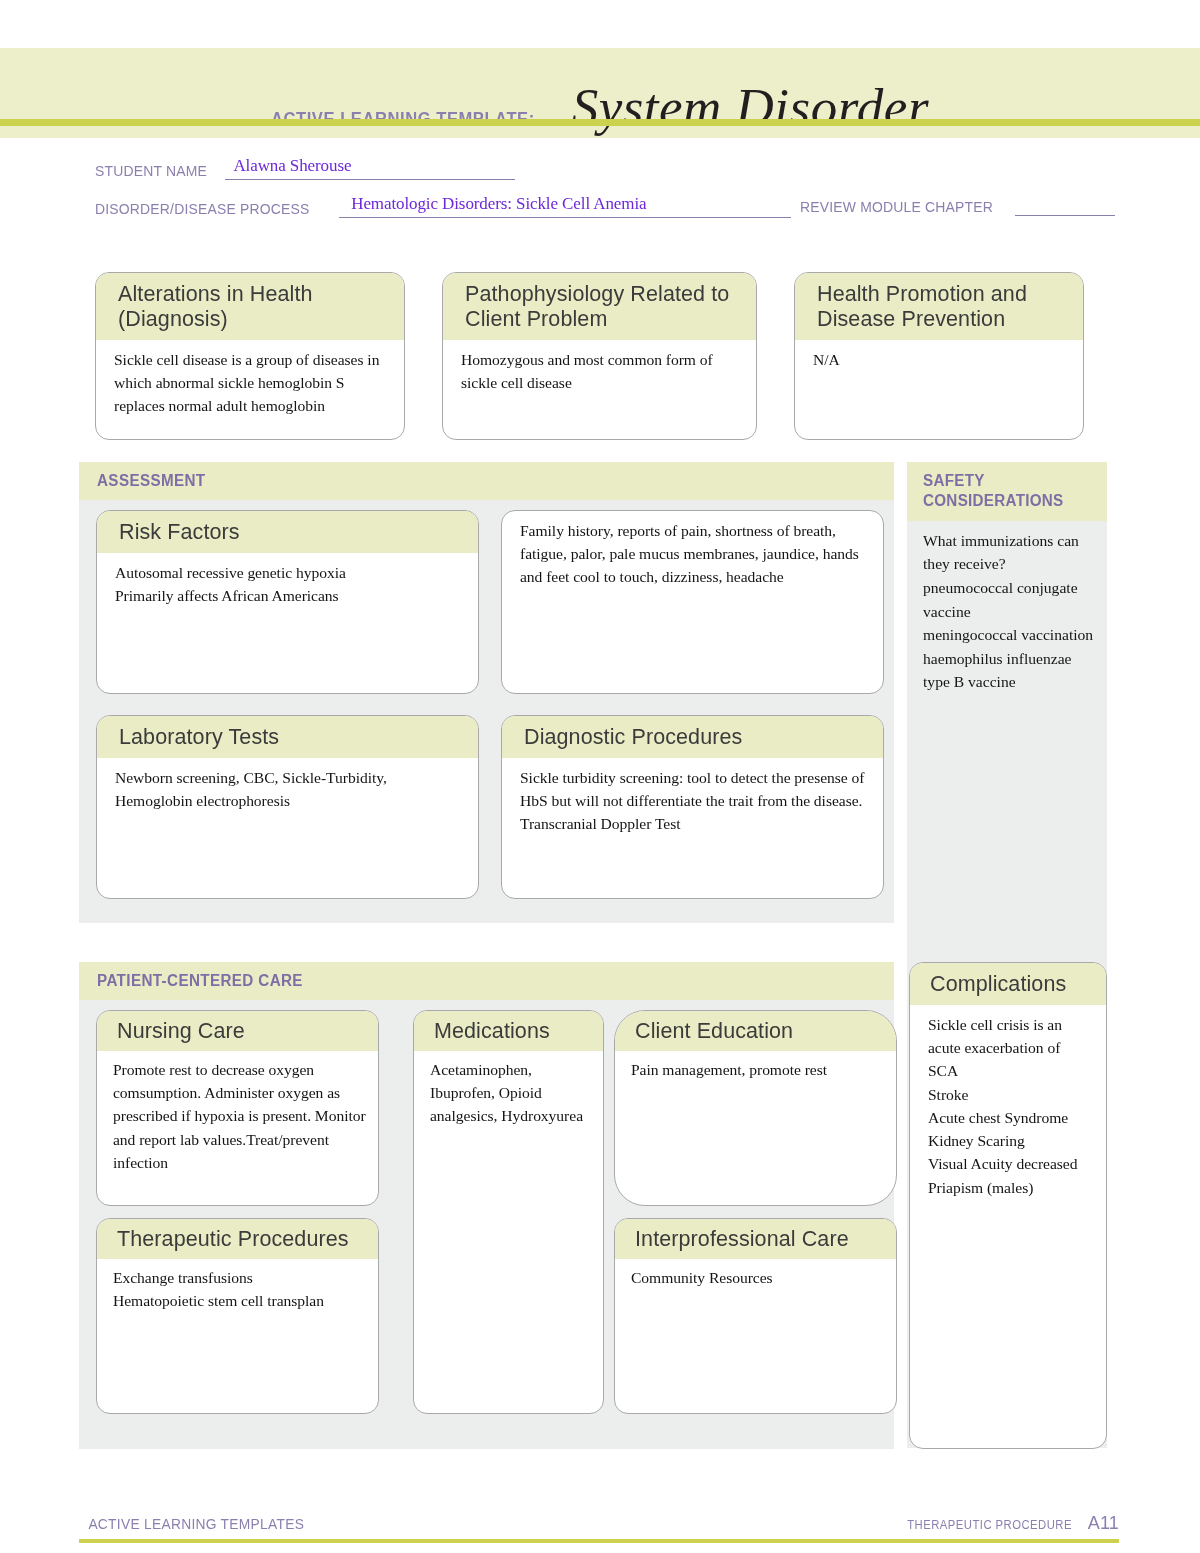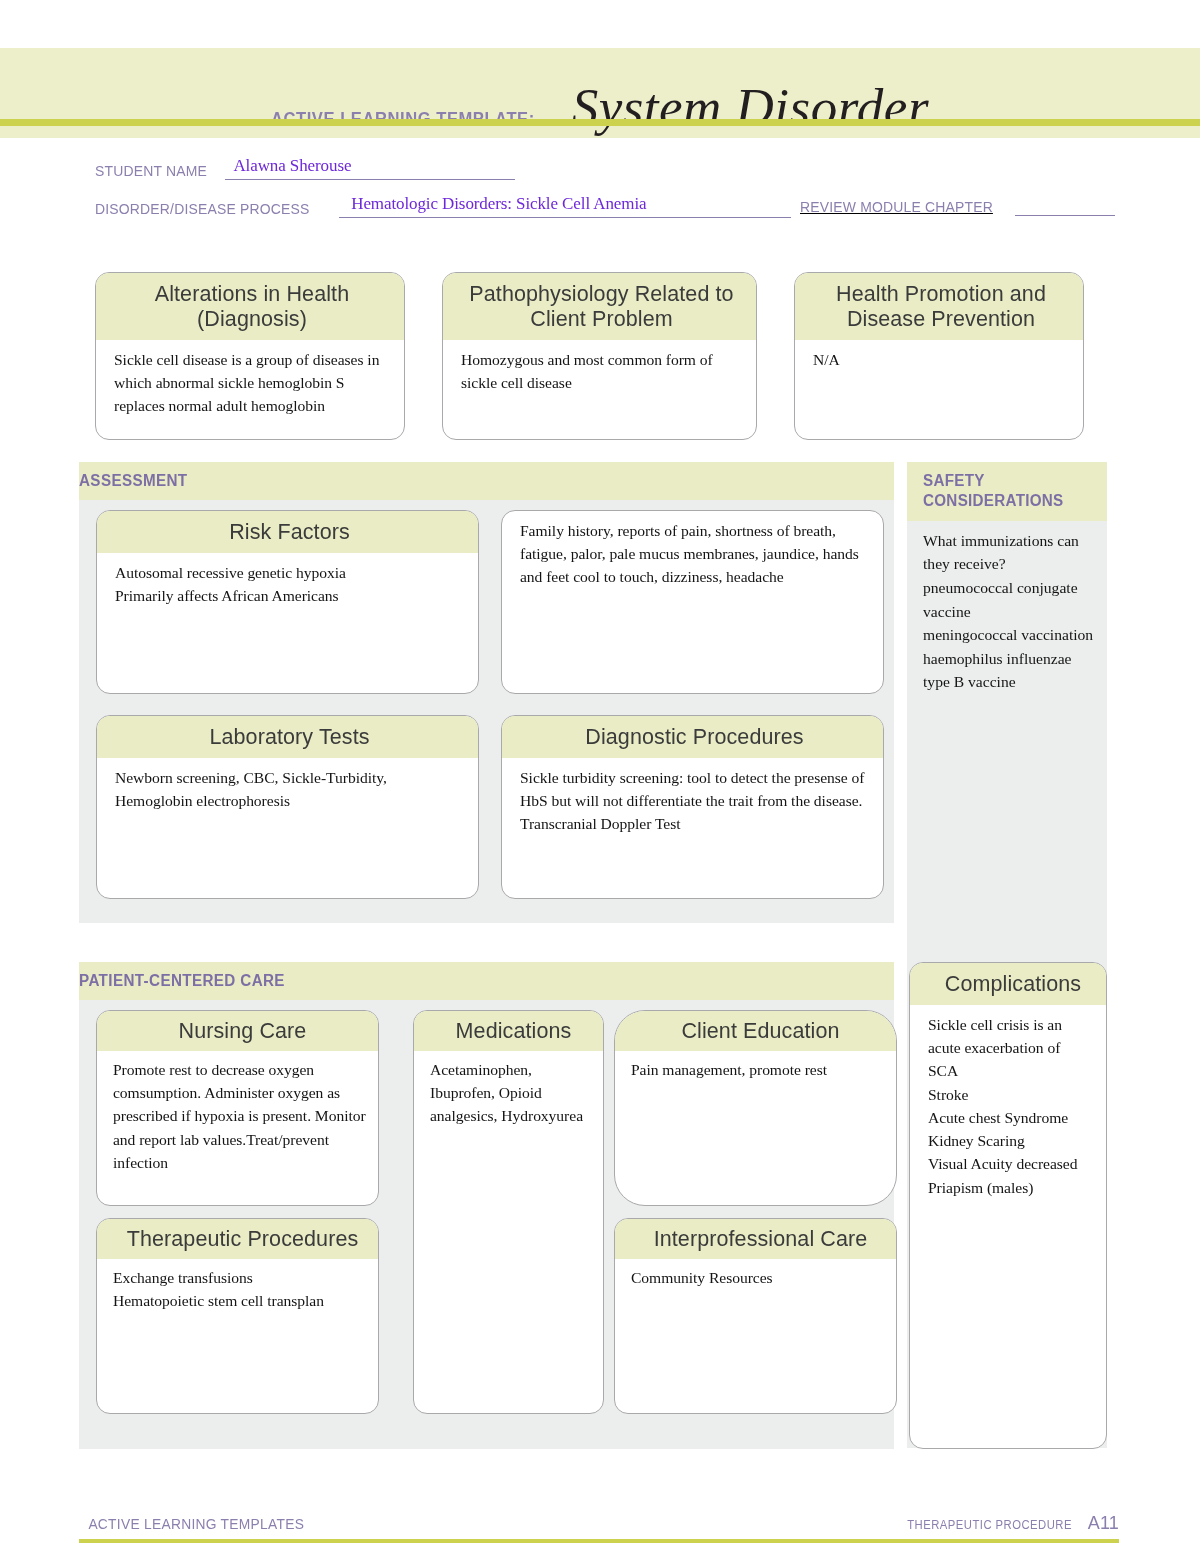--- a/index.html
+++ b/index.html
@@ -80,21 +80,21 @@
   }
 
   .row-student { position: absolute; left: 95px; top: 10px; display: flex; align-items: flex-end; }
   .row-student .rule-line { width: 290px; height: 20px; margin-left: 6px; }
   .row-student .handwritten { left: 8px; }
 
   .row-disorder { position: absolute; left: 95px; top: 48px; display: flex; align-items: flex-end; }
   .row-disorder .rule-line { width: 452px; height: 20px; margin-left: 6px; }
   .row-disorder .handwritten { left: 12px; }
 
-  .row-chapter { position: absolute; left: 800px; top: 48px; display: flex; align-items: center; text-decoration: underline; }
+  .row-chapter { position: absolute; left: 800px; top: 48px; display: flex; align-items: center; }
   .row-chapter .rule-line { width: 100px; height: 18px; margin-left: 1px; }
 
   
   .top-cards {
     position: absolute;
     left: 95px; top: 272px;
     width: 1012px;
     display: flex;
     gap: 37px;
   }
@@ -110,21 +110,20 @@
     background: #e9ecc4;
     padding: 9px 18px 8px 22px;
   }
   .card-head-title {
     font-family: "Liberation Sans", sans-serif;
     font-size: 21.5px;
     color: #3b3b3b;
     font-weight: 400;
     line-height: 1.16;
     letter-spacing: 0.1px;
-    text-align: center;
   }
   .card-body {
     padding: 8px 16px 10px 18px;
     flex: 1;
   }
   .card-text {
     font-family: "Liberation Serif", serif;
     font-size: 15.6px;
     line-height: 1.49;
     color: #141414;
@@ -140,20 +139,21 @@
     position: absolute;
     left: 79px; top: 462px;
     width: 815px; height: 461px;
     background: #eceded;
   }
   .panel-head {
     background: #e9ecc4;
     height: 38px;
     display: flex;
     align-items: center;
+    padding-left: 18px;
   }
   .panel-head-label {
     font-size: 16px;
     font-weight: 700;
     color: #7d6fa5;
     letter-spacing: 0.4px;
     transform: scaleX(0.95);
     transform-origin: left center;
   }
   .assessment-grid {

